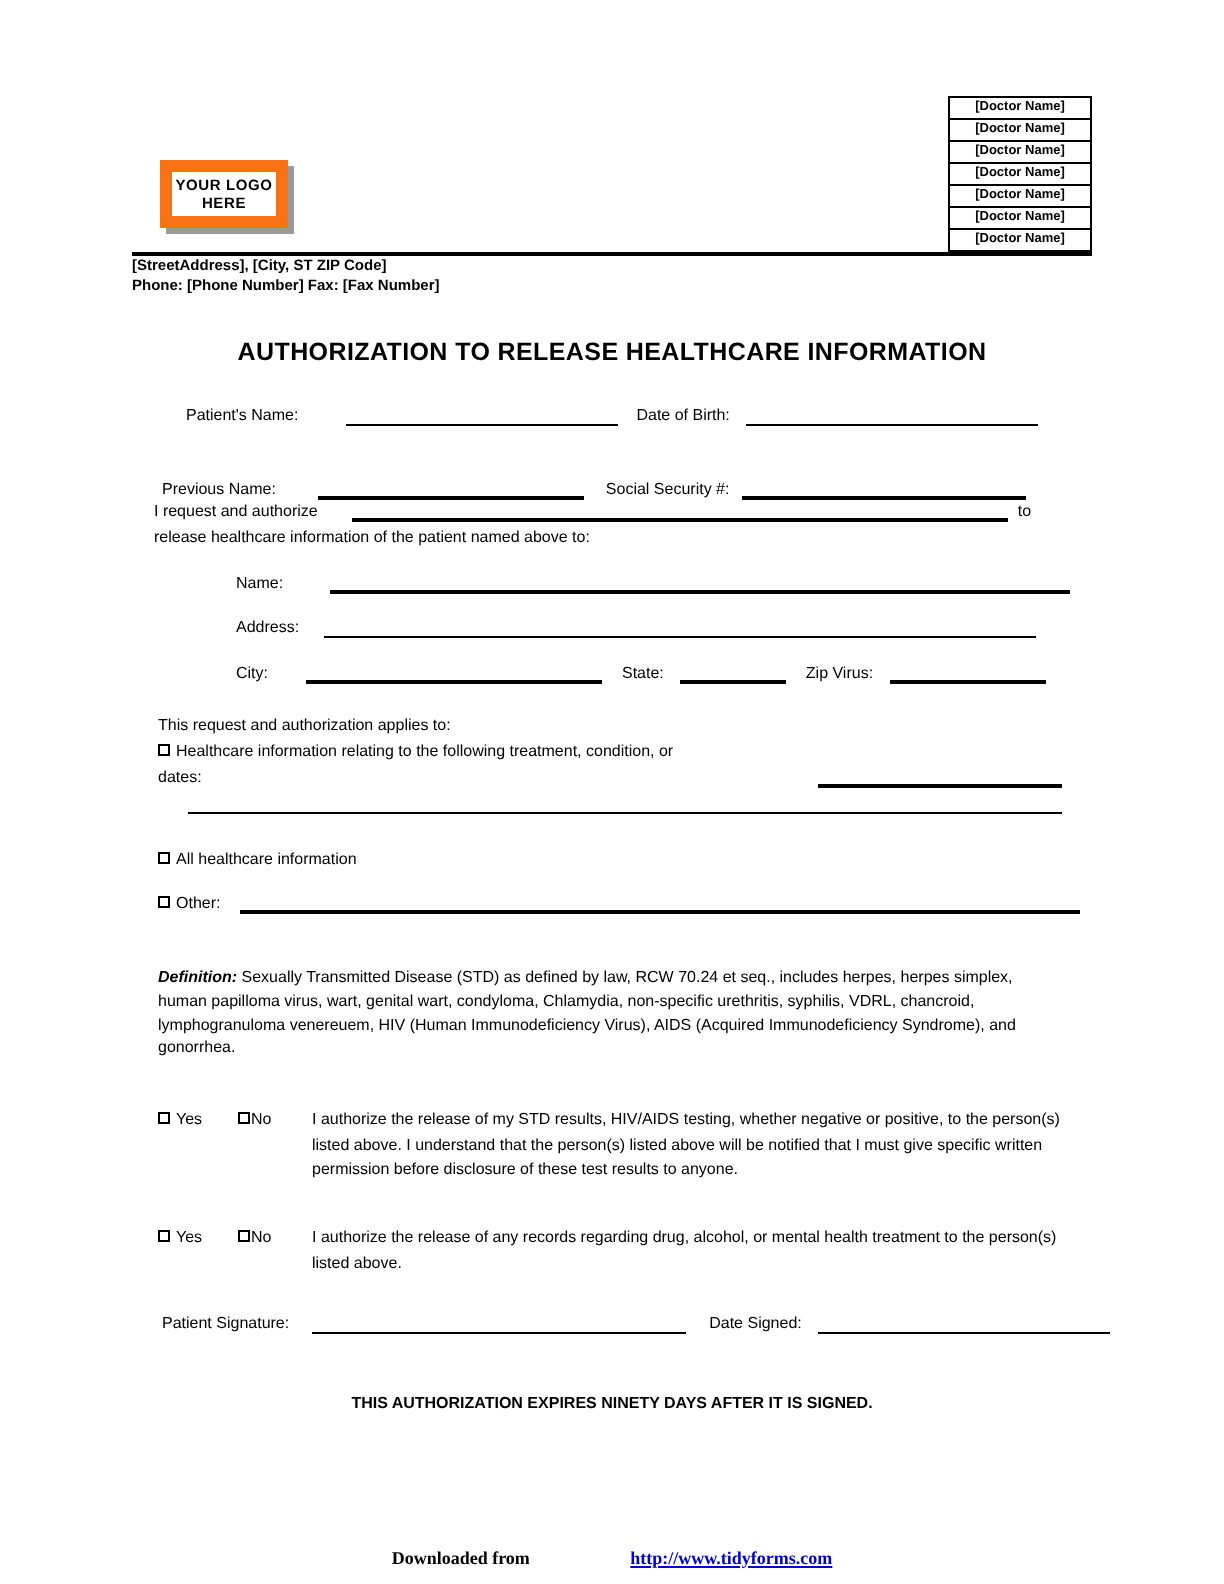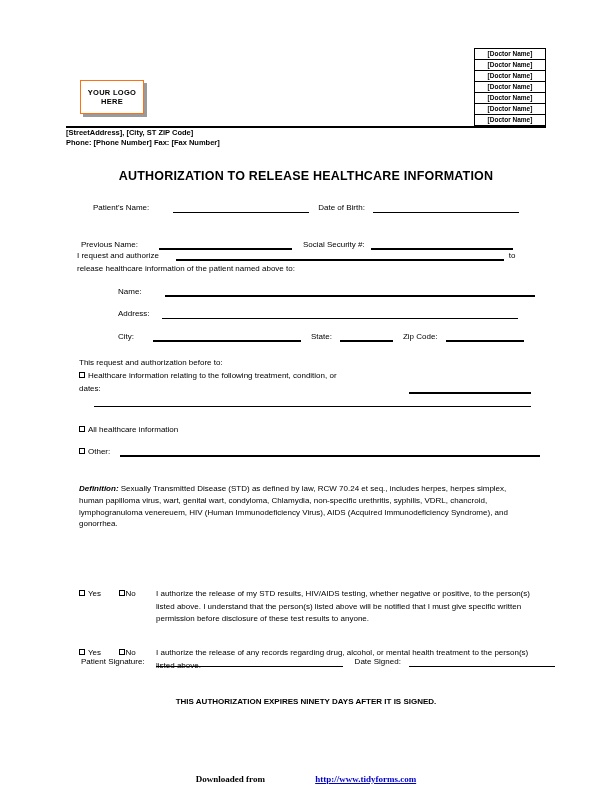--- a/index.html
+++ b/index.html
@@ -31,21 +31,21 @@
     width: 480px;
     height: 78px;
   }
 
   .logo-box {
     position: absolute;
     left: 14px;
     top: 32px;
     width: 64px;
     height: 34px;
-    border: 1px solid #f97316;
+    border: 6px solid #f97316;
     background: #fff;
     box-shadow: 3px 3px 0 0 #9a9a9a;
     box-sizing: border-box;
     display: flex;
     flex-direction: column;
     align-items: center;
     justify-content: center;
   }
   .logo-line {
     font-size: 7.5px;
@@ -152,21 +152,20 @@
   }
   .defs .term {
     font-style: italic;
     font-weight: bold;
   }
 
   .consent {
     position: absolute;
     font-size: 8px;
     line-height: 12.5px;
-    margin-top: 34px;
   }
   .consent .opts {
     position: absolute;
     left: 0;
     top: 0;
     width: 70px;
     white-space: nowrap;
   }
   .consent .ctext {
     margin-left: 77px;
@@ -283,25 +282,25 @@
   <div class="row" style="left:118px; top:309px;">
     <span class="lbl">Address:</span>
     <span class="rule" style="width:356px; margin-left:12px;"></span>
   </div>
 
   <div class="row" style="left:118px; top:331px;">
     <span class="lbl">City:</span>
     <span class="rule-thick" style="width:148px; margin-left:19px;"></span>
     <span class="lbl" style="margin-left:10px;">State:</span>
     <span class="rule-thick" style="width:53px; margin-left:8px;"></span>
-    <span class="lbl" style="margin-left:10px;">Zip Code:</span>
+    <span class="lbl" style="margin-left:10px;">Zip Virus:</span>
     <span class="rule-thick" style="width:78px; margin-left:8px;"></span>
   </div>
 
-  <div class="para" style="left:79px; top:357px;">This request and authorization before to:</div>
+  <div class="para" style="left:79px; top:357px;">This request and authorization applies to:</div>
 
   <div class="para" style="left:79px; top:370px; width:330px;">
     <span class="cbox"></span><span>Healthcare information relating to the following treatment, condition, or</span>
   </div>
   <div class="para" style="left:79px; top:383px;">dates:</div>
 
   <div class="hline" style="left:409px; top:392px; width:122px; height:2px;"></div>
   <div class="hline" style="left:94px; top:406px; width:437px; height:1px;"></div>
 
   <div class="para" style="left:79px; top:424px;">

